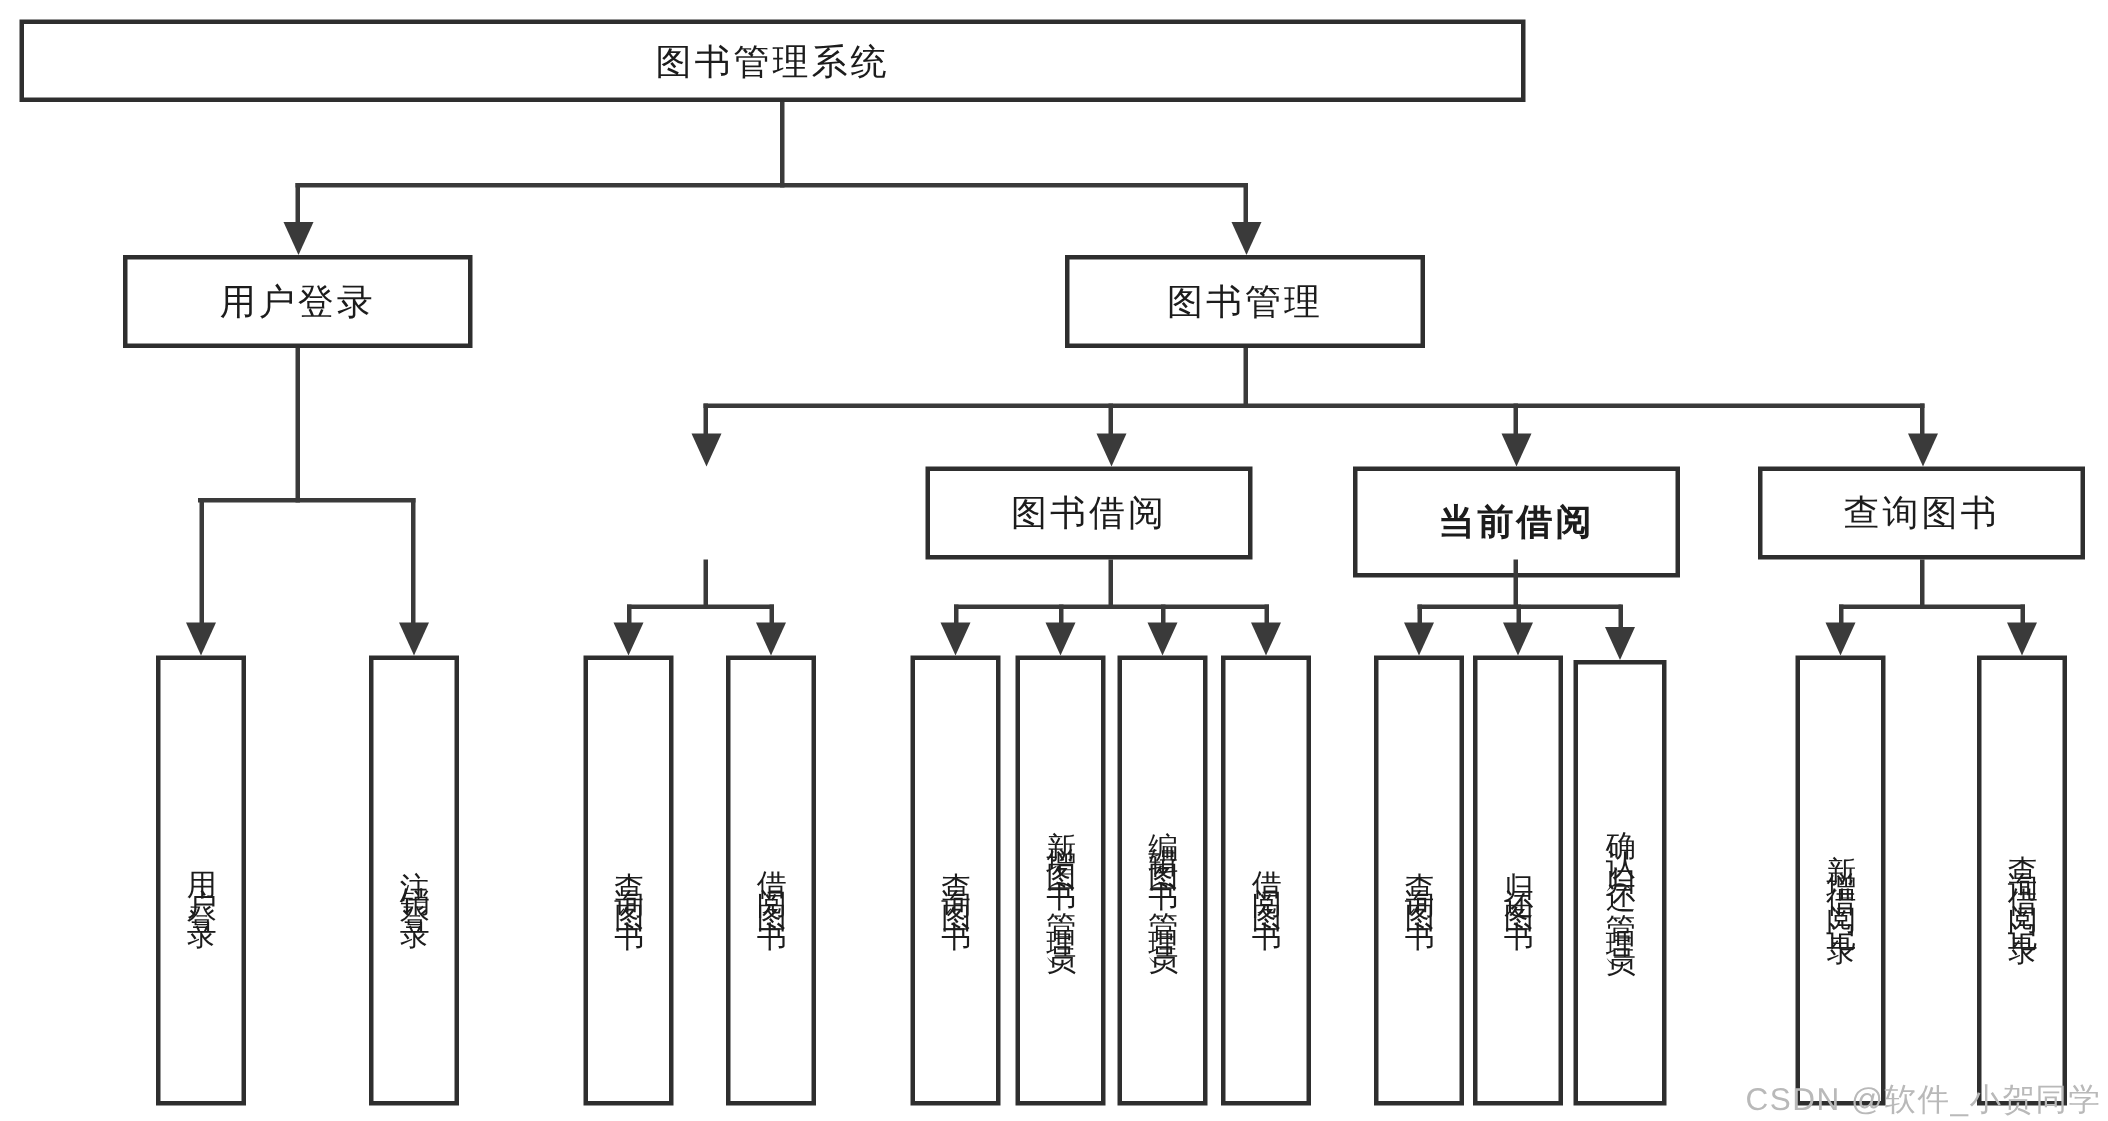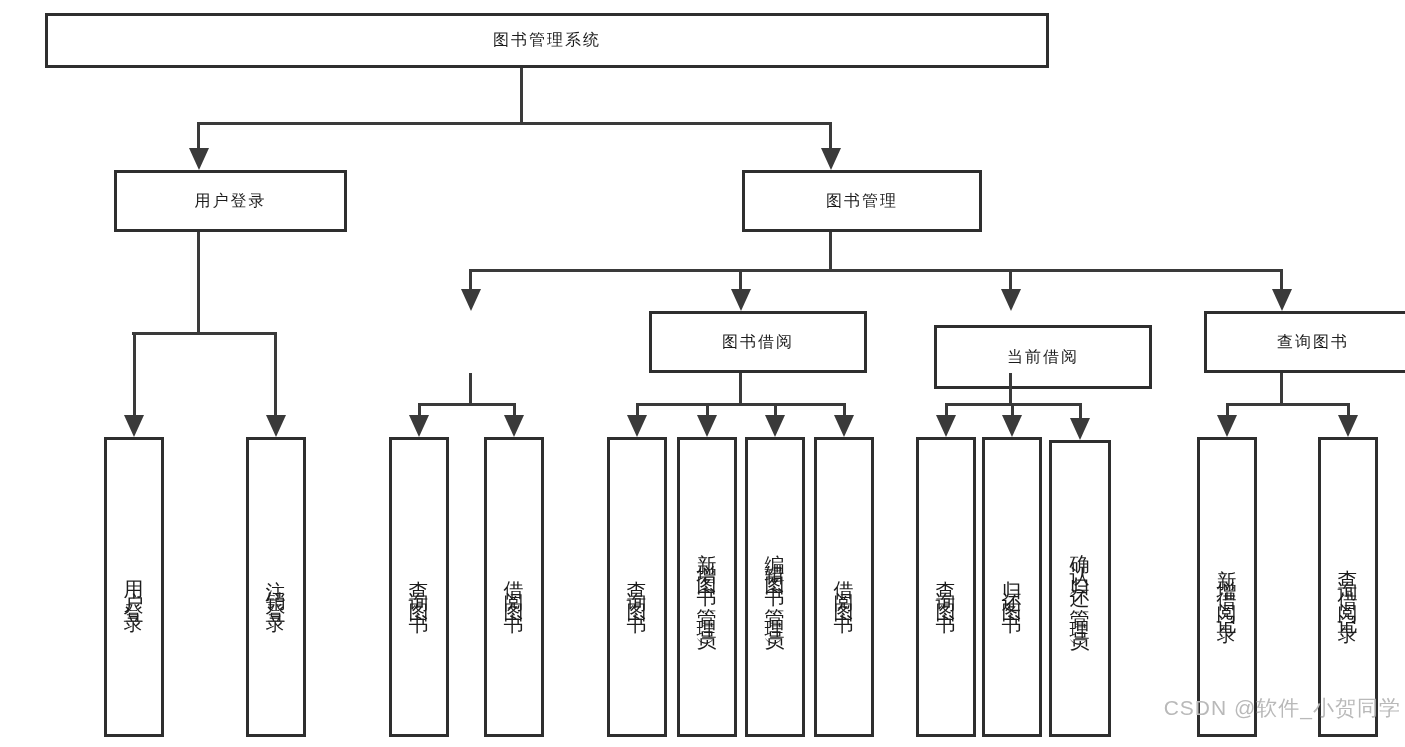--- a/index.html
+++ b/index.html
@@ -10,34 +10,34 @@
   .canvas{
     position:relative;width:1405px;height:747px;background:var(--background);
     font-family:"Liberation Sans","DejaVu Sans",sans-serif;color:var(--text);
     overflow:hidden;
   }
   .box{
     position:absolute;box-sizing:border-box;background:#fff;
     border:3px solid var(--border);
     display:flex;align-items:center;justify-content:center;
   }
-  .hbox{font-size:16px;letter-spacing:2px;margin-left:32px;}
+  .hbox{font-size:24px;letter-spacing:2px;}
   .vtext{
     writing-mode:vertical-rl;text-orientation:mixed;
     font-size:20px;line-height:1.1;letter-spacing:11px;
     white-space:nowrap;
   }
   .line{position:absolute;background:var(--line);}
   .ah{
     position:absolute;width:0;height:0;
     border-left:10px solid transparent;border-right:10px solid transparent;
     border-top:22px solid var(--line);
   }
   .watermark{
-    position:absolute;top:694px;right:4px;z-index:10;
+    position:absolute;top:719px;right:4px;z-index:10;
     font-size:21px;letter-spacing:1px;color:var(--watermark);white-space:nowrap;
   }
 </style>
 </head>
 <body>
 
 <div class="canvas">
 
   <div class="box hbox" style="left:13px;top:13px;width:1004px;height:55px;">
     <span>图书管理系统</span>
@@ -46,21 +46,21 @@
   <div class="box hbox" style="left:82px;top:170px;width:233px;height:62px;">
     <span>用户登录</span>
   </div>
   <div class="box hbox" style="left:710px;top:170px;width:240px;height:62px;align-items:center;">
     <span>图书管理</span>
   </div>
 
   <div class="box hbox" style="left:617px;top:311px;width:218px;height:62px;">
     <span>图书借阅</span>
   </div>
-  <div class="box hbox" style="left:902px;top:325px;width:218px;height:64px;">
+  <div class="box hbox" style="left:902px;top:311px;width:218px;height:74px;font-weight:bold;">
     <span>当前借阅</span>
   </div>
   <div class="box hbox" style="left:1172px;top:311px;width:218px;height:62px;">
     <span>查询图书</span>
   </div>
 
   <div class="box" style="left:104px;top:437px;width:60px;height:300px;">
     <span class="vtext">用户登录</span>
   </div>
   <div class="box" style="left:246px;top:437px;width:60px;height:300px;">

